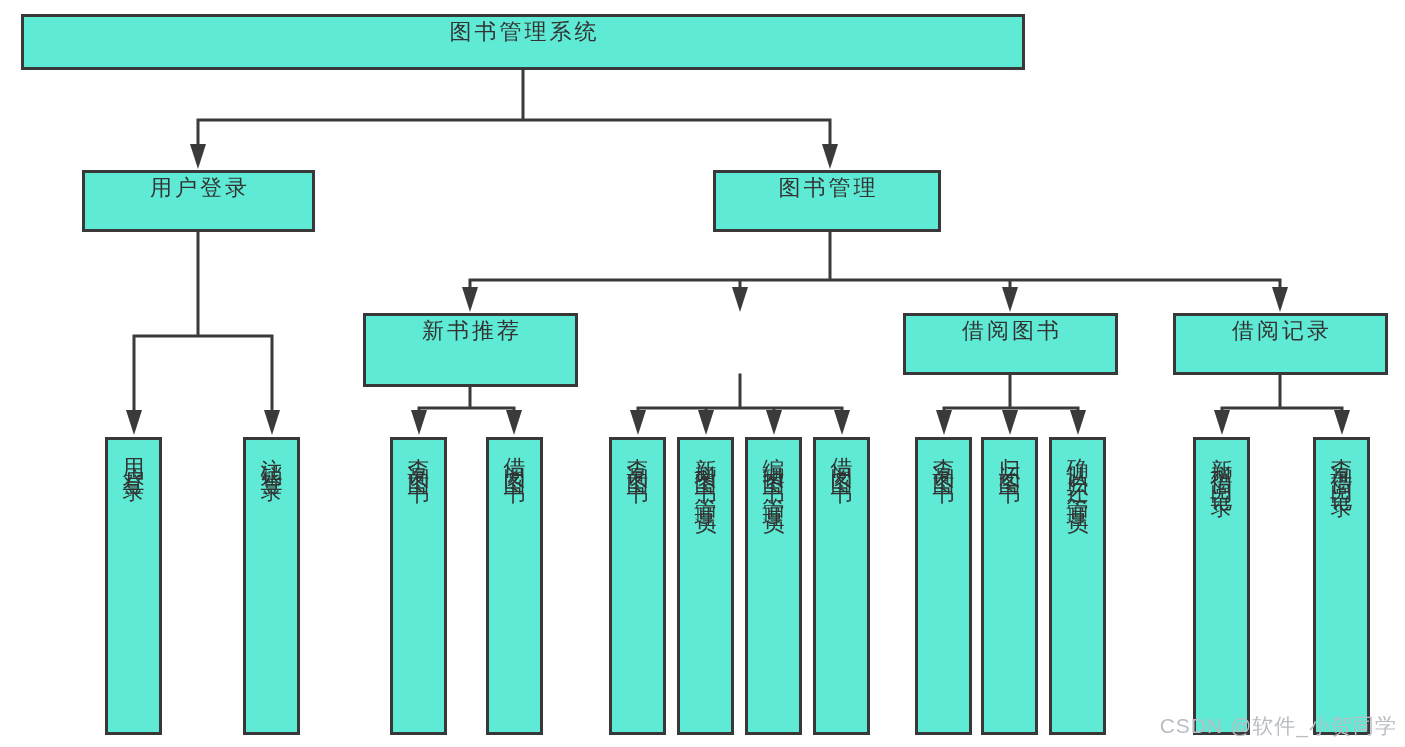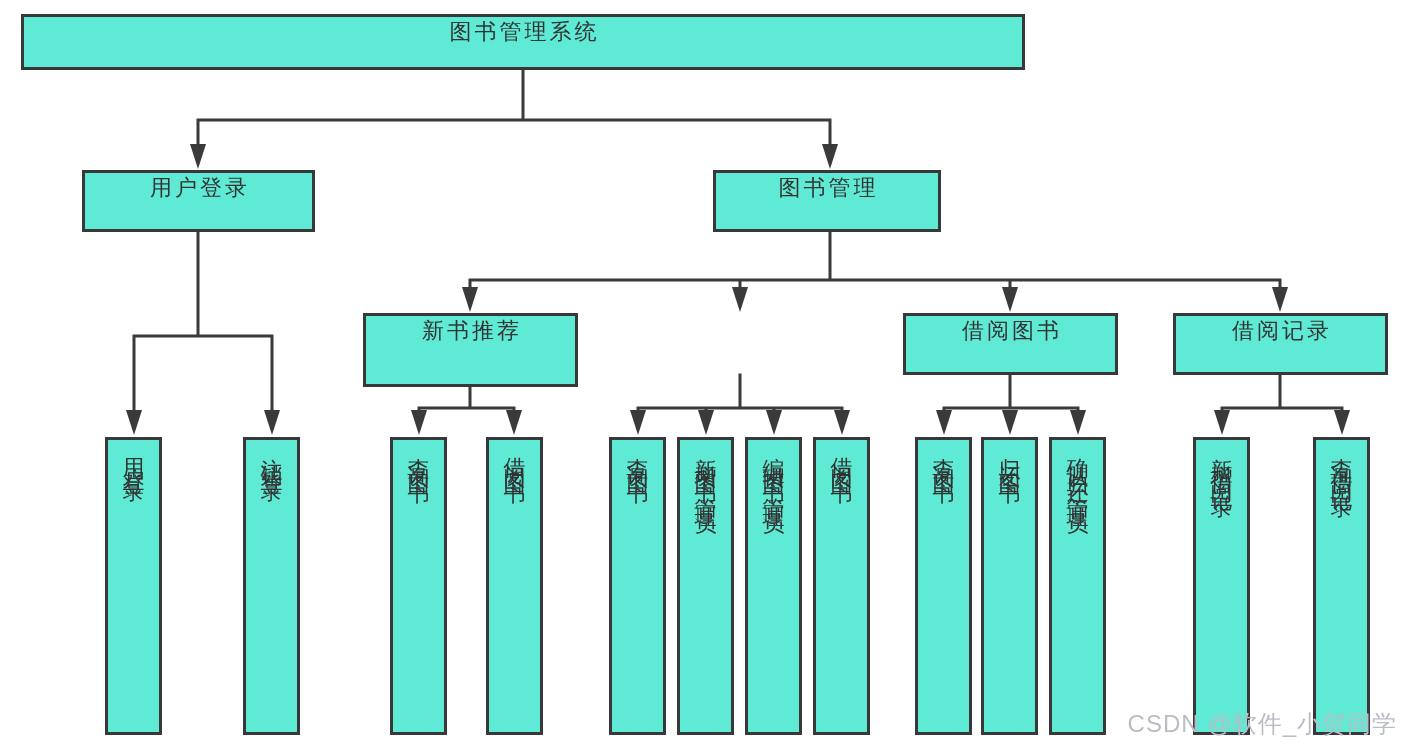--- a/index.html
+++ b/index.html
@@ -37,21 +37,21 @@
     font-size: 22px;
     line-height: 1;
     letter-spacing: 8px;
     text-indent: 0;
     white-space: normal;
   }
   .watermark {
     position: absolute;
     right: 8px;
     bottom: 7px;
-    font-size: 24px;
+    font-size: 21px;
     letter-spacing: 1px;
     color: #b9bdc3;
     white-space: nowrap;
   }
 </style>
 </head>
 <body>
 
 <div class="canvas">
 

